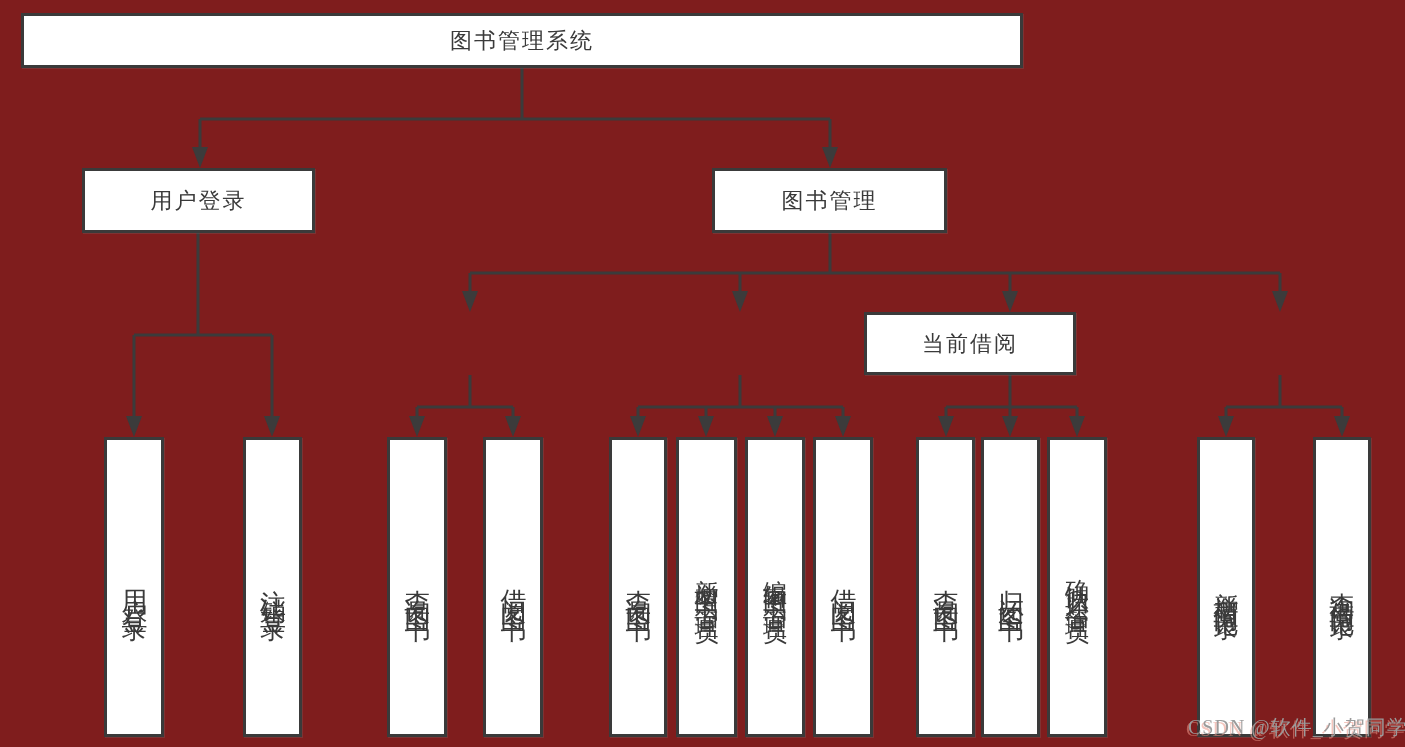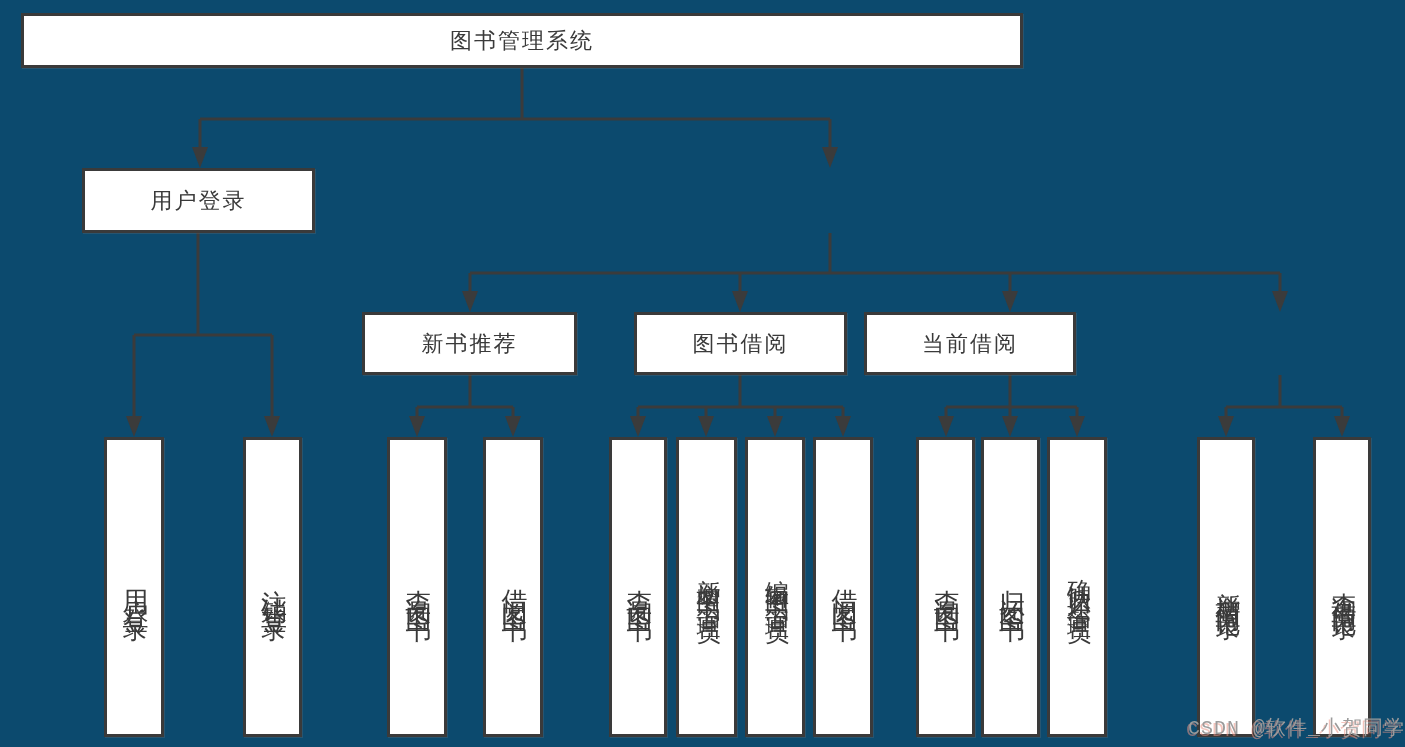--- a/index.html
+++ b/index.html
@@ -1,19 +1,19 @@
 <!DOCTYPE html>
 <html lang="zh"><head>
 <meta charset="utf-8">
 <title>图书管理系统</title>
 <style>
   html,body{margin:0;padding:0;background:#fff;}
   .stage{
-    position:relative;width:1405px;height:747px;background:#0c4a6e;overflow:hidden;
-    font-family:Liberation Mono, monospace;color:#3a3a3a;
+    position:relative;width:1405px;height:747px;background:#7f1d1d;overflow:hidden;
+    font-family:Liberation Serif, serif;color:#3a3a3a;
   }
   .connectors{position:absolute;left:0;top:0;width:1405px;height:747px;}
   .connectors path{stroke:#3b3b3b;stroke-width:3;fill:none;}
   .connectors polygon{fill:#3b3b3b;stroke:none;}
   .box{
     position:absolute;box-sizing:border-box;background:#ffffff;
     border:3px solid #3a3a3a;display:flex;align-items:center;justify-content:center;
     box-shadow:1px 1px 0 rgba(120,120,120,0.25);
   }
   .box.h span{font-size:22px;letter-spacing:2px;white-space:nowrap;}
@@ -77,27 +77,24 @@
     </g>
   </svg>
 
   <div class="box h" style="left:21px;top:13px;width:1002px;height:55px">
     <span>图书管理系统</span>
   </div>
 
   <div class="box h" style="left:82px;top:168px;width:233px;height:65px">
     <span>用户登录</span>
   </div>
+  <div class="box h" style="left:712px;top:168px;width:235px;height:65px">
+    <span>图书管理</span>
+  </div>
 
-  <div class="box h" style="left:362px;top:312px;width:215px;height:63px">
-    <span>新书推荐</span>
-  </div>
-  <div class="box h" style="left:634px;top:312px;width:213px;height:63px">
-    <span>图书借阅</span>
-  </div>
   <div class="box h" style="left:864px;top:312px;width:212px;height:63px">
     <span>当前借阅</span>
   </div>
 
   <div class="box v" style="left:104px;top:437px;width:60px;height:300px">
     <span>用户登录</span>
   </div>
   <div class="box v" style="left:243px;top:437px;width:59px;height:300px">
     <span>注销登录</span>
   </div>

